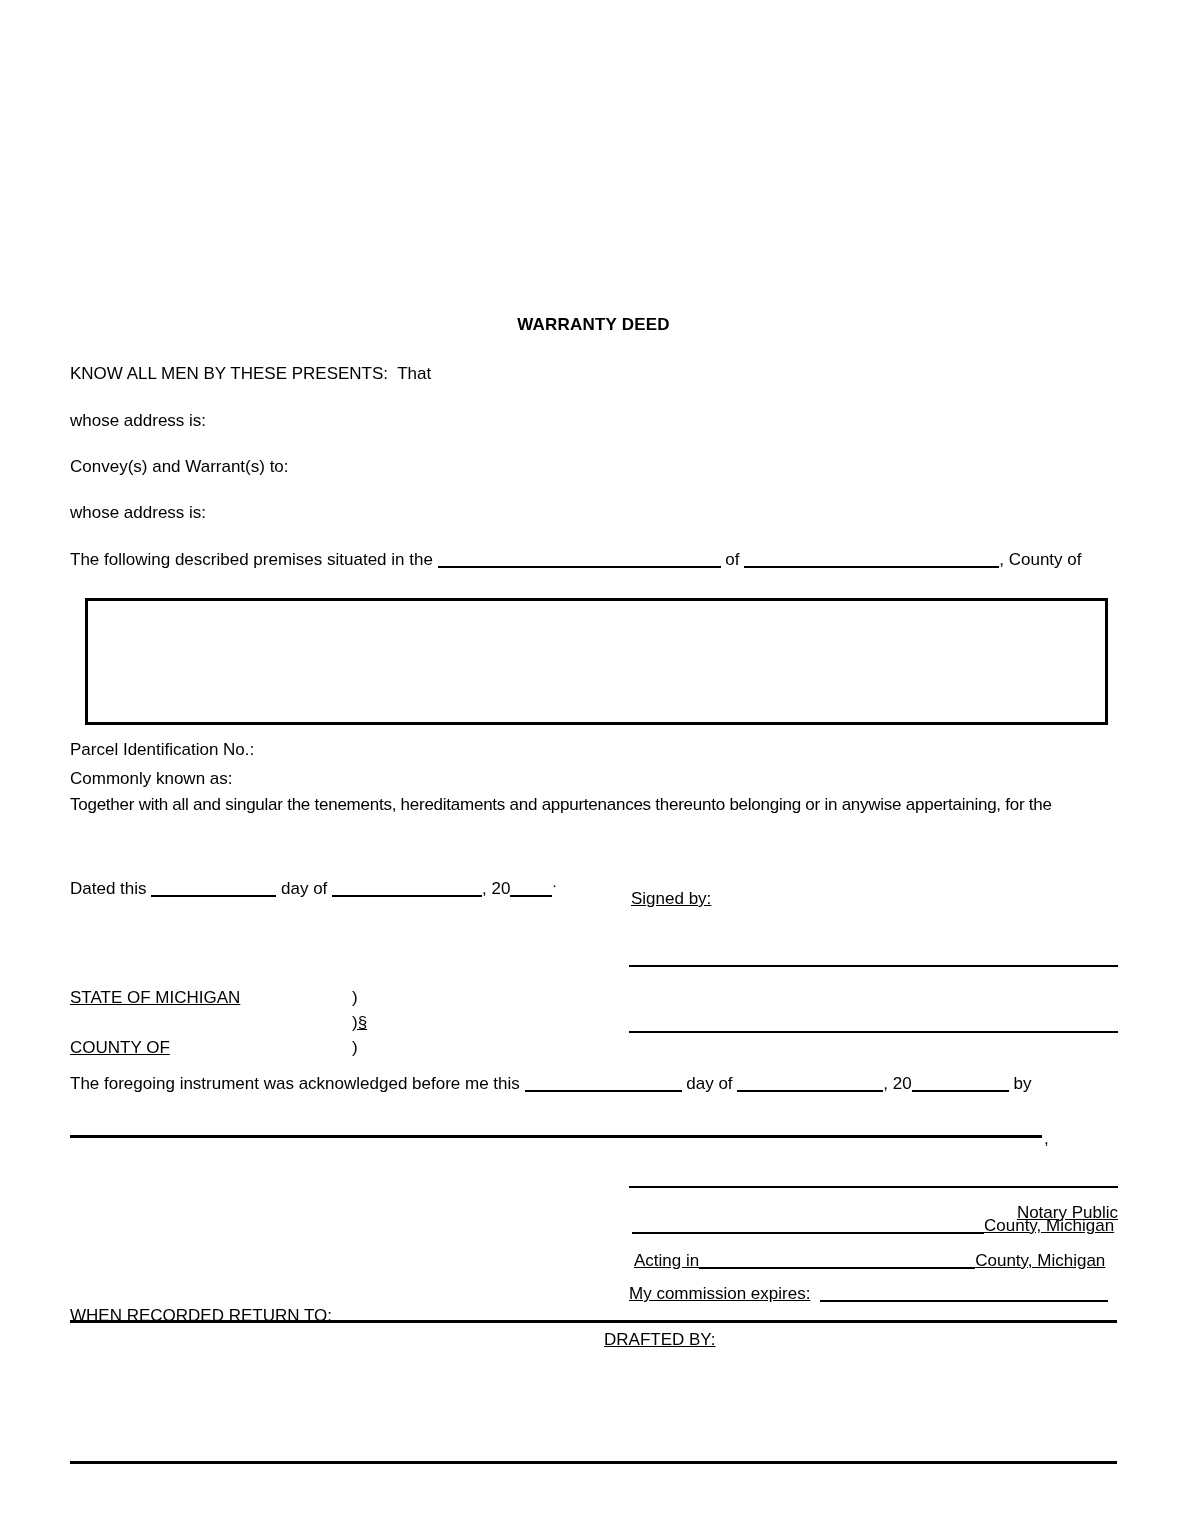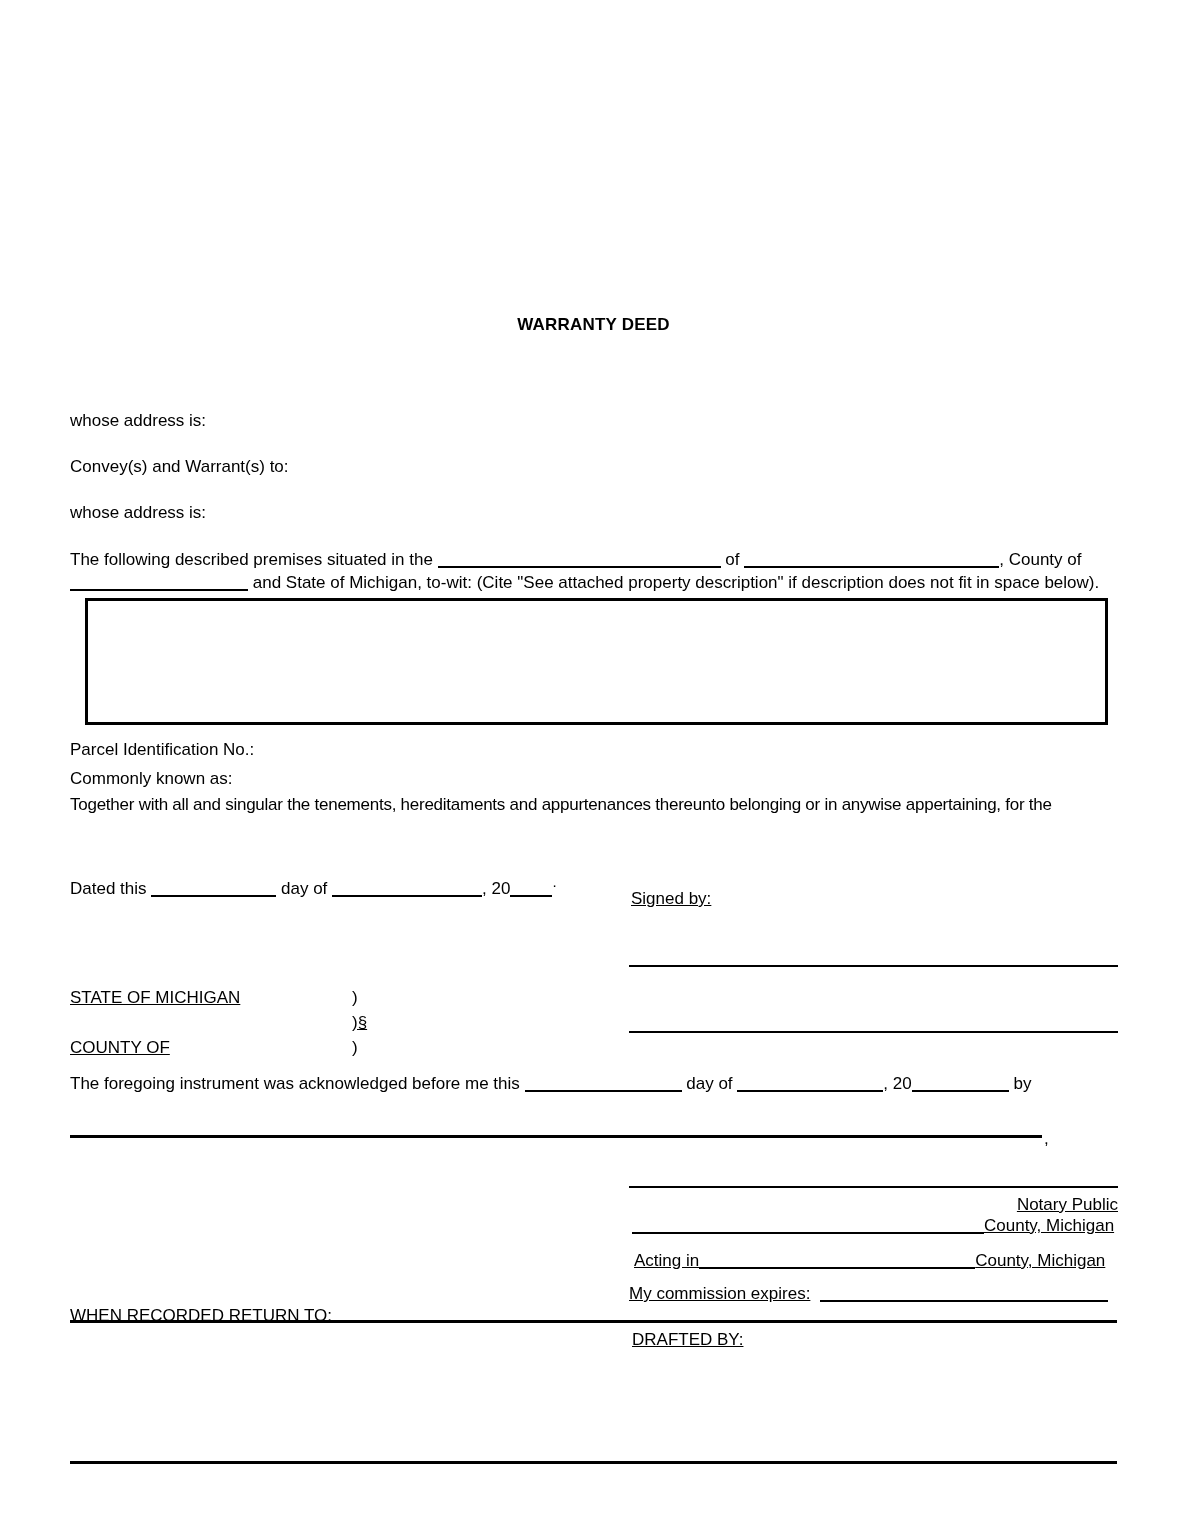--- a/index.html
+++ b/index.html
@@ -13,44 +13,44 @@
     overflow:hidden;
     border-radius:31px;
   }
   .row{position:absolute;left:70px;width:1047px;white-space:pre;}
   .abs{position:absolute;white-space:pre;text-decoration:underline;}
   .title{text-align:center;font-weight:bold;letter-spacing:.2px;}
   .blank{display:inline-block;border-bottom:2px solid #000;height:14px;vertical-align:-3px;}
   .hline{position:absolute;height:0;border-top:2px solid #000;}
   .hline.thick{border-top-width:3px;}
   .hrule{position:absolute;left:70px;width:1047px;height:0;border-top:3px solid #000;}
-  .right{text-align:right;}
+  .right{text-align:right;margin-top:8px;}
   .paren{position:absolute;left:282px;top:0;}
   .sup-dot{position:relative;top:-7px;font-size:15px;}
   .tight{letter-spacing:-0.25px;}
   .desc-box{position:absolute;left:85px;top:598px;width:1017px;height:121px;border:3px solid #000;background:#fff;}
   .gap10{margin-left:10px;}
 </style>
 </head>
 <body>
 
 <div class="page">
 
   <div class="row title" style="top:314px">WARRANTY DEED</div>
 
+  <div class="row" style="top:363px"><span>KNOW ALL MEN BY THESE PRESENTS:  That</span></div>
 
   <div class="row" style="top:410px"><span>whose address is:</span></div>
 
   <div class="row" style="top:456px"><span>Convey(s) and Warrant(s) to:</span></div>
 
   <div class="row" style="top:502px"><span>whose address is:</span></div>
 
   <div class="row" style="top:549px"><span>The following described premises situated in the</span> <span class="blank" style="width:283px"></span> <span>of</span> <span class="blank" style="width:255px"></span><span>, County of</span></div>
 
-  <div class="row" style="top:572px"><span class="blank" style="width:178px"></span> <span>and State of Michigan, to-wit: (Cite "See attached property description" if description does not fit in space below).</span></div>
 
   <div class="desc-box"></div>
 
   <div class="row" style="top:739px"><span>Parcel Identification No.:</span></div>
 
   <div class="row" style="top:768px"><span>Commonly known as:</span></div>
 
   <div class="row tight" style="top:794px"><span>Together with all and singular the tenements, hereditaments and appurtenances thereunto belonging or in anywise appertaining, for the</span></div>
 
 
@@ -80,17 +80,17 @@
   <div class="abs" style="top:1215px;left:632px"><span class="blank" style="width:352px"></span><span>County, Michigan</span></div>
 
   <div class="abs" style="top:1250px;left:634px"><span>Acting in</span><span class="blank" style="width:276px"></span><span>County, Michigan</span></div>
 
   <div class="abs" style="top:1283px;left:629px"><span>My commission expires:</span><span class="blank gap10" style="width:288px"></span></div>
 
   <div class="hrule" style="top:1320px"></div>
 
   <div class="abs" style="top:1305px;left:70px"><span>WHEN RECORDED RETURN TO:</span></div>
 
-  <div class="abs" style="top:1329px;left:632px"><span>DRAFTED BY:</span></div>
+  <div class="abs" style="top:1329px;left:604px"><span>DRAFTED BY:</span></div>
 
   <div class="hrule" style="top:1461px"></div>
 
 </div>
 
 </body></html>

